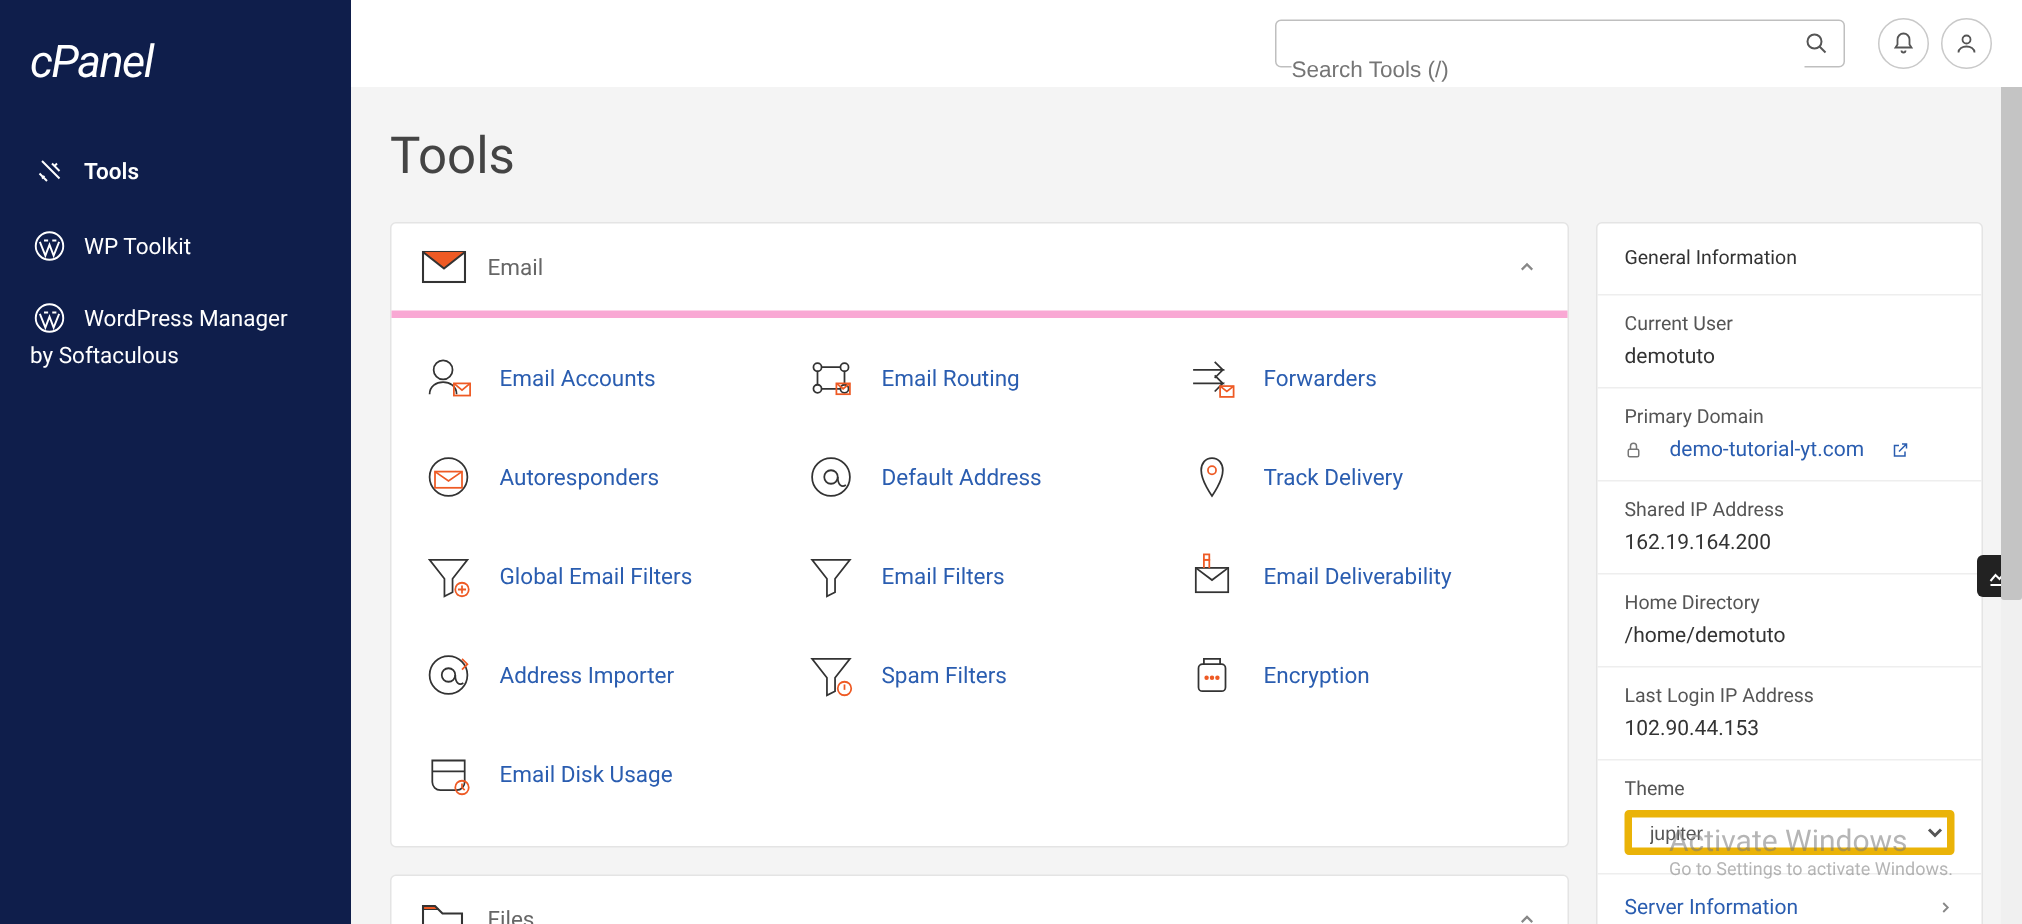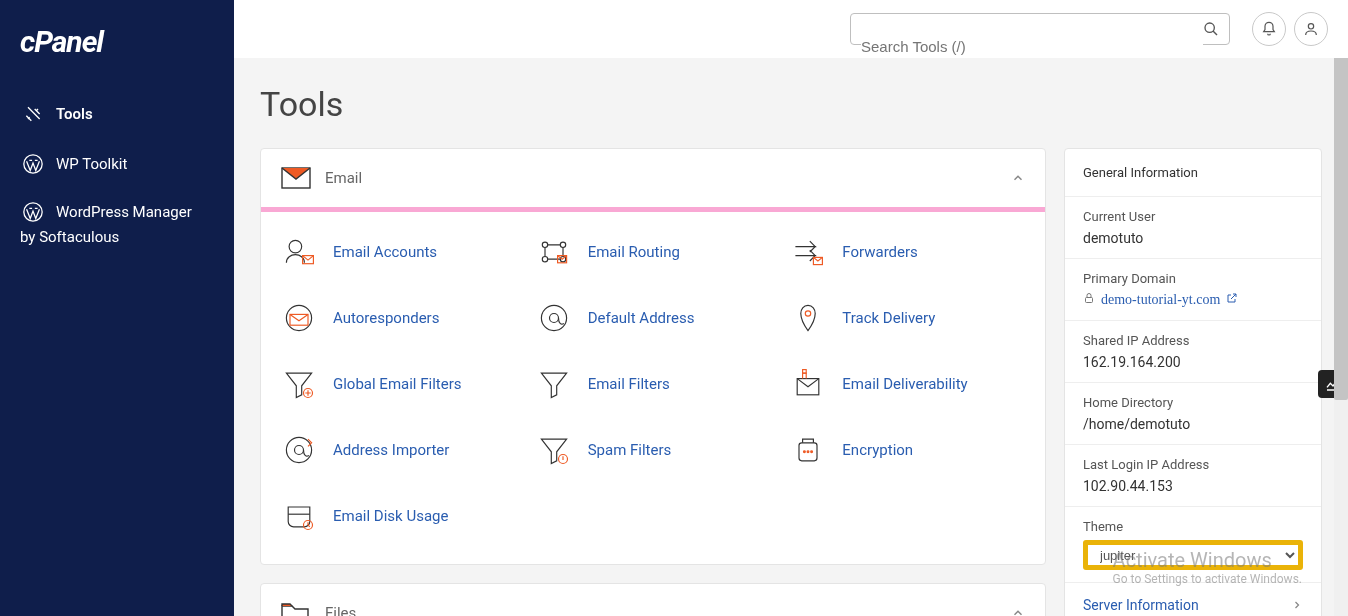--- a/index.html
+++ b/index.html
@@ -1,20 +1,20 @@
 <!DOCTYPE html>
 <html><head>
 <meta charset="utf-8">
 <style>
 * { margin: 0; padding: 0; box-sizing: border-box; }
 body { font-family: -apple-system, BlinkMacSystemFont, "Segoe UI", Roboto, Arial, sans-serif; background: #f4f4f4; width: 1348px; height: 616px; overflow: hidden; position: relative; }
 
 .sidebar { position: fixed; left: 0; top: 0; width: 234px; height: 616px; background: #0f1e4b; color: #fff; padding-top: 24px; }
 .logo { padding: 0 20px 30px 20px; }
-.logo-text { font-size: 30px; font-weight: 700; font-style: italic; letter-spacing: -1px; }
+.logo-text { font-size: 30px; font-weight: 400; font-style: italic; letter-spacing: -1px; }
 .nav-item { display: flex; align-items: center; padding: 12px 20px; cursor: pointer; font-size: 15px; }
 .nav-item.wrap { display: block; padding: 10px 20px; line-height: 1.6; }
 .nav-item.wrap .nav-row { display: flex; align-items: center; }
 .nav-icon { width: 26px; height: 26px; margin-right: 10px; display: inline-flex; align-items: center; justify-content: center; flex-shrink: 0; }
 .nav-item.active { font-weight: 600; }
 
 .topbar { position: fixed; left: 234px; top: 0; right: 0; height: 58px; background: #fff; display: flex; align-items: center; justify-content: flex-end; padding: 0 20px; z-index: 5; }
 .search-box { width: 380px; height: 32px; border: 1px solid #bfbfbf; border-radius: 4px; display: flex; align-items: center; padding: 0 10px; margin-right: 14px; }
 .search-input { flex: 1; border: none; outline: none; font-size: 15px; color: #555; margin-top: 35px; }
 .topbar-btn { width: 34px; height: 34px; border: 1px solid #c9c9c9; border-radius: 50%; display: flex; align-items: center; justify-content: center; margin-left: 8px; cursor: pointer; color: #555; }
@@ -36,21 +36,21 @@
 .tool-grid { display: grid; grid-template-columns: repeat(3, 1fr); gap: 10px 20px; }
 .tool-item { display: flex; align-items: center; padding: 10px 0; cursor: pointer; }
 .tool-icon { width: 36px; height: 36px; margin-right: 16px; display: flex; align-items: center; justify-content: center; flex-shrink: 0; }
 .tool-label { font-size: 15px; color: #2a5db0; }
 
 .info-panel { background: #fff; border: 1px solid #e4e4e4; border-radius: 4px; }
 .info-title { padding: 16px 18px; font-size: 13px; font-weight: 400; color: #333; border-bottom: 1px solid #eee; }
 .info-row { padding: 12px 18px; border-bottom: 1px solid #eee; }
 .info-label { font-size: 13px; color: #555; margin-bottom: 6px; }
 .info-value { font-size: 14px; color: #333; }
-.info-value.link { color: #2a5db0; display: flex; align-items: flex-start; gap: 6px; font-family: Liberation Serif, serif; }
+.info-value.link { color: #2a5db0; display: flex; align-items: center; gap: 18px; }
 .theme-select { width: 100%; height: 30px; border: 5px solid #eab308; border-radius: 3px; padding: 0 8px; font-size: 13px; color: #555; background: #fff; }
 .server-info-row { display: flex; align-items: center; justify-content: space-between; padding: 14px 18px; color: #2a5db0; font-size: 14px; cursor: pointer; }
 
 .watermark { position: absolute; right: 46px; bottom: 30px; color: rgba(120,120,120,0.55); font-size: 20px; line-height: 1.2; pointer-events: none; }
 .watermark .sub { font-size: 12px; }
 
 .stats-tab { position: fixed; right: 0; top: 370px; width: 30px; height: 28px; background: #222; color: #fff; display: flex; align-items: center; justify-content: center; border-radius: 4px 0 0 4px; cursor: pointer; }
 
 .scrollbar-track { position: fixed; right: 0; top: 0; width: 14px; height: 616px; background: #f0f0f0; }
 .scrollbar-thumb { position: absolute; top: 0; width: 14px; height: 400px; background: #c4c4c4; border-radius: 2px; }

